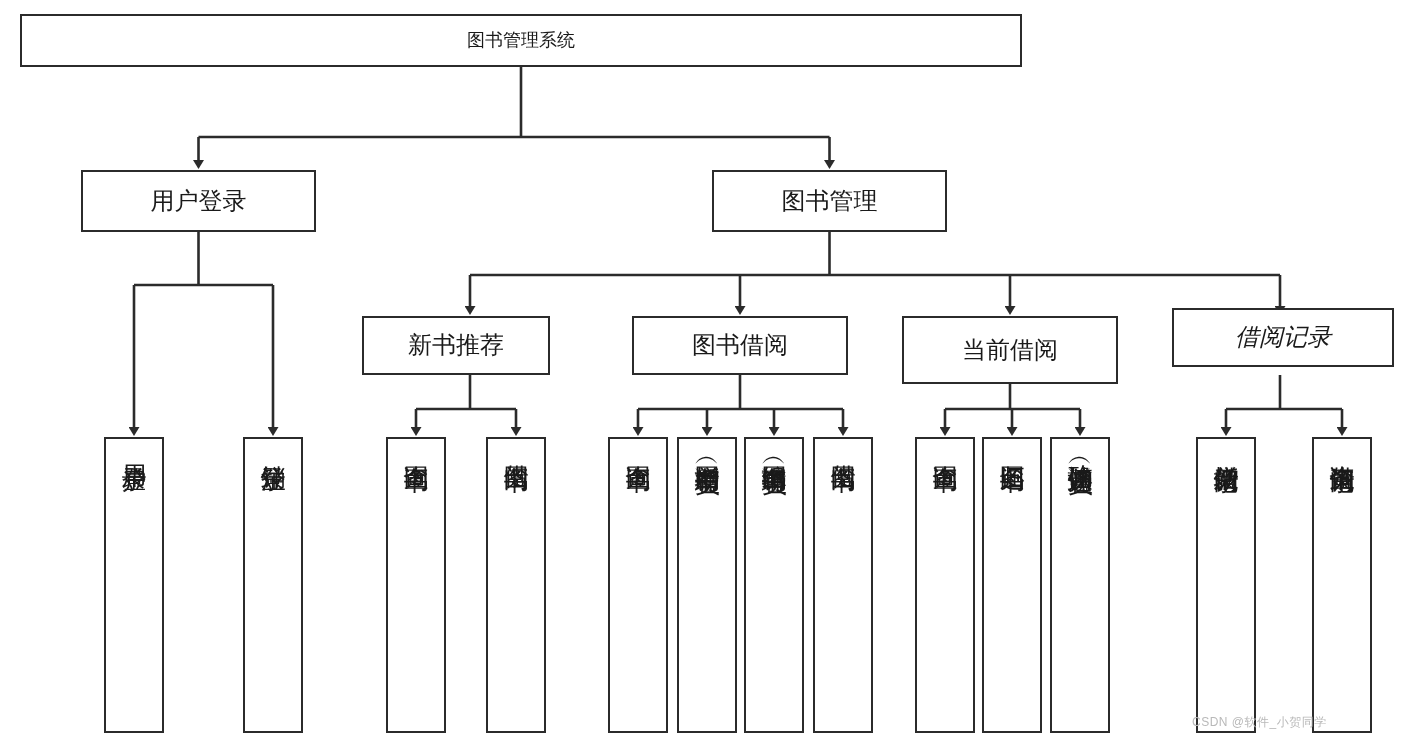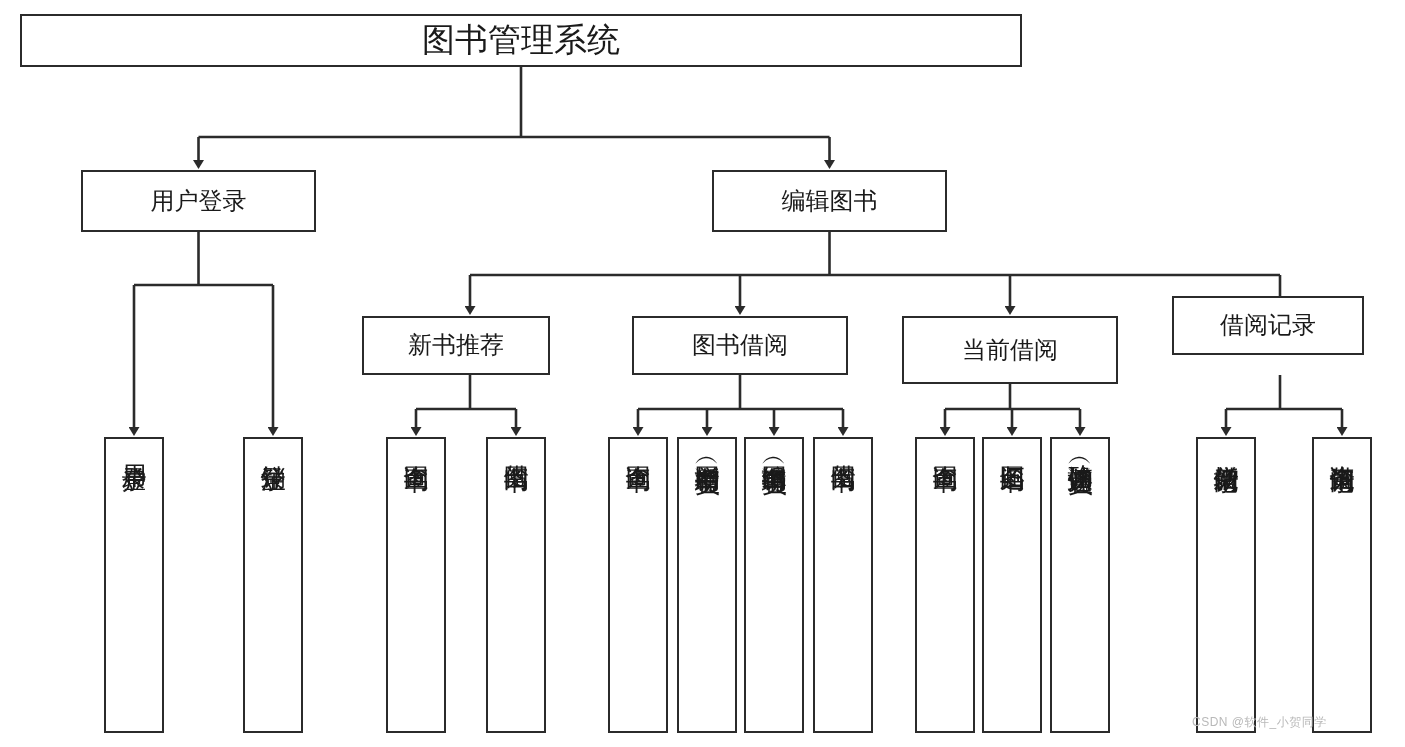--- a/index.html
+++ b/index.html
@@ -38,21 +38,21 @@
   .node-label {
     display: block;
     text-align: center;
     line-height: 1.18;
     white-space: nowrap;
   }
   .node.horizontal .node-label {
     font-size: 24px;
   }
   .node.root .node-label {
-    font-size: 33px;
+    font-size: 18px;
   }
   .node.vertical {
     align-items: flex-start;
     justify-content: center;
     padding-top: 6px;
   }
   .node.vertical .node-label {
     writing-mode: vertical-rl;
     text-orientation: upright;
     font-size: 25px;
@@ -118,32 +118,32 @@
   </svg>
 
   <div id="node-layer">
       <div class="node horizontal root" style="left: 20px; top: 14px; width: 1002px; height: 53px;">
         <span class="node-label">图书管理系统</span>
       </div>
       <div class="node horizontal" style="left: 81px; top: 170px; width: 235px; height: 62px;">
         <span class="node-label">用户登录</span>
       </div>
       <div class="node horizontal" style="left: 712px; top: 170px; width: 235px; height: 62px;">
-        <span class="node-label">编辑图书</span>
+        <span class="node-label">图书管理</span>
       </div>
       <div class="node horizontal" style="left: 362px; top: 316px; width: 188px; height: 59px;">
         <span class="node-label">新书推荐</span>
       </div>
       <div class="node horizontal" style="left: 632px; top: 316px; width: 216px; height: 59px;">
         <span class="node-label">图书借阅</span>
       </div>
       <div class="node horizontal" style="left: 902px; top: 316px; width: 216px; height: 68px;">
         <span class="node-label">当前借阅</span>
       </div>
-      <div class="node horizontal" style="left: 1172px; top: 296px; width: 192px; height: 59px;">
+      <div class="node horizontal" style="left: 1172px; top: 308px; width: 222px; height: 59px; font-style: italic;">
         <span class="node-label">借阅记录</span>
       </div>
       <div class="node vertical" style="left: 104px; top: 437px; width: 60px; height: 296px;">
         <span class="node-label">用户登录</span>
       </div>
       <div class="node vertical" style="left: 243px; top: 437px; width: 60px; height: 296px;">
         <span class="node-label">注销登录</span>
       </div>
       <div class="node vertical" style="left: 386px; top: 437px; width: 60px; height: 296px;">
         <span class="node-label">查询图书</span>

